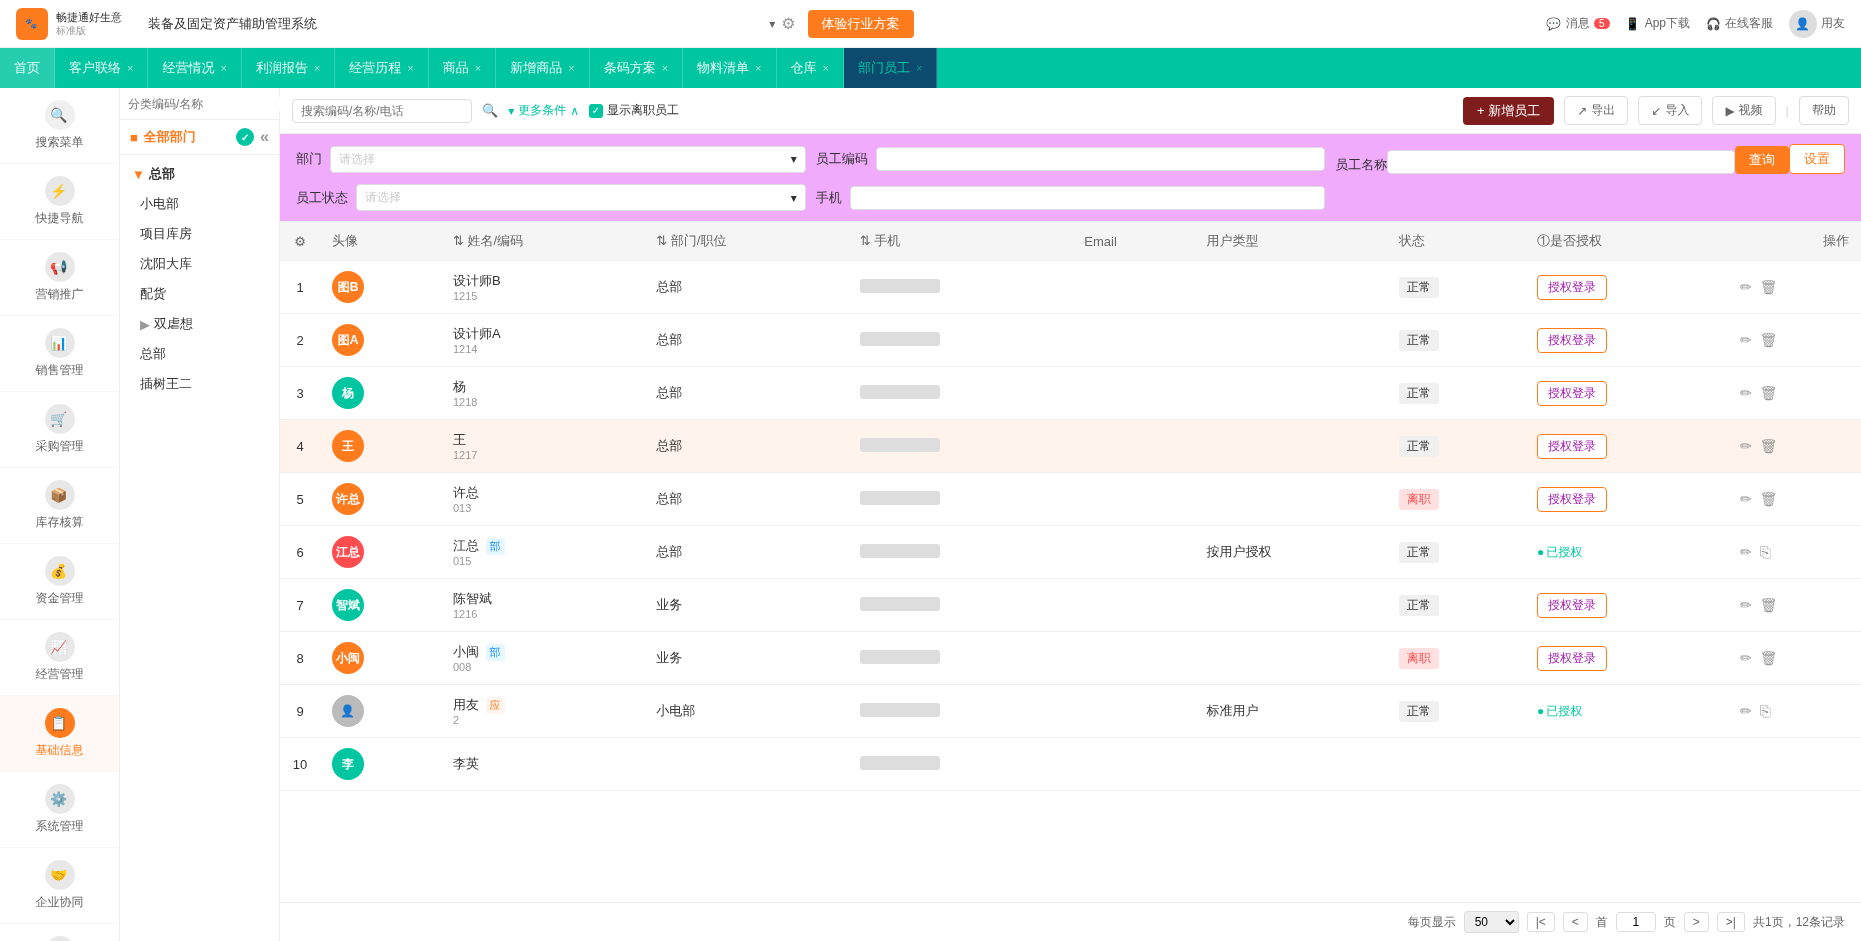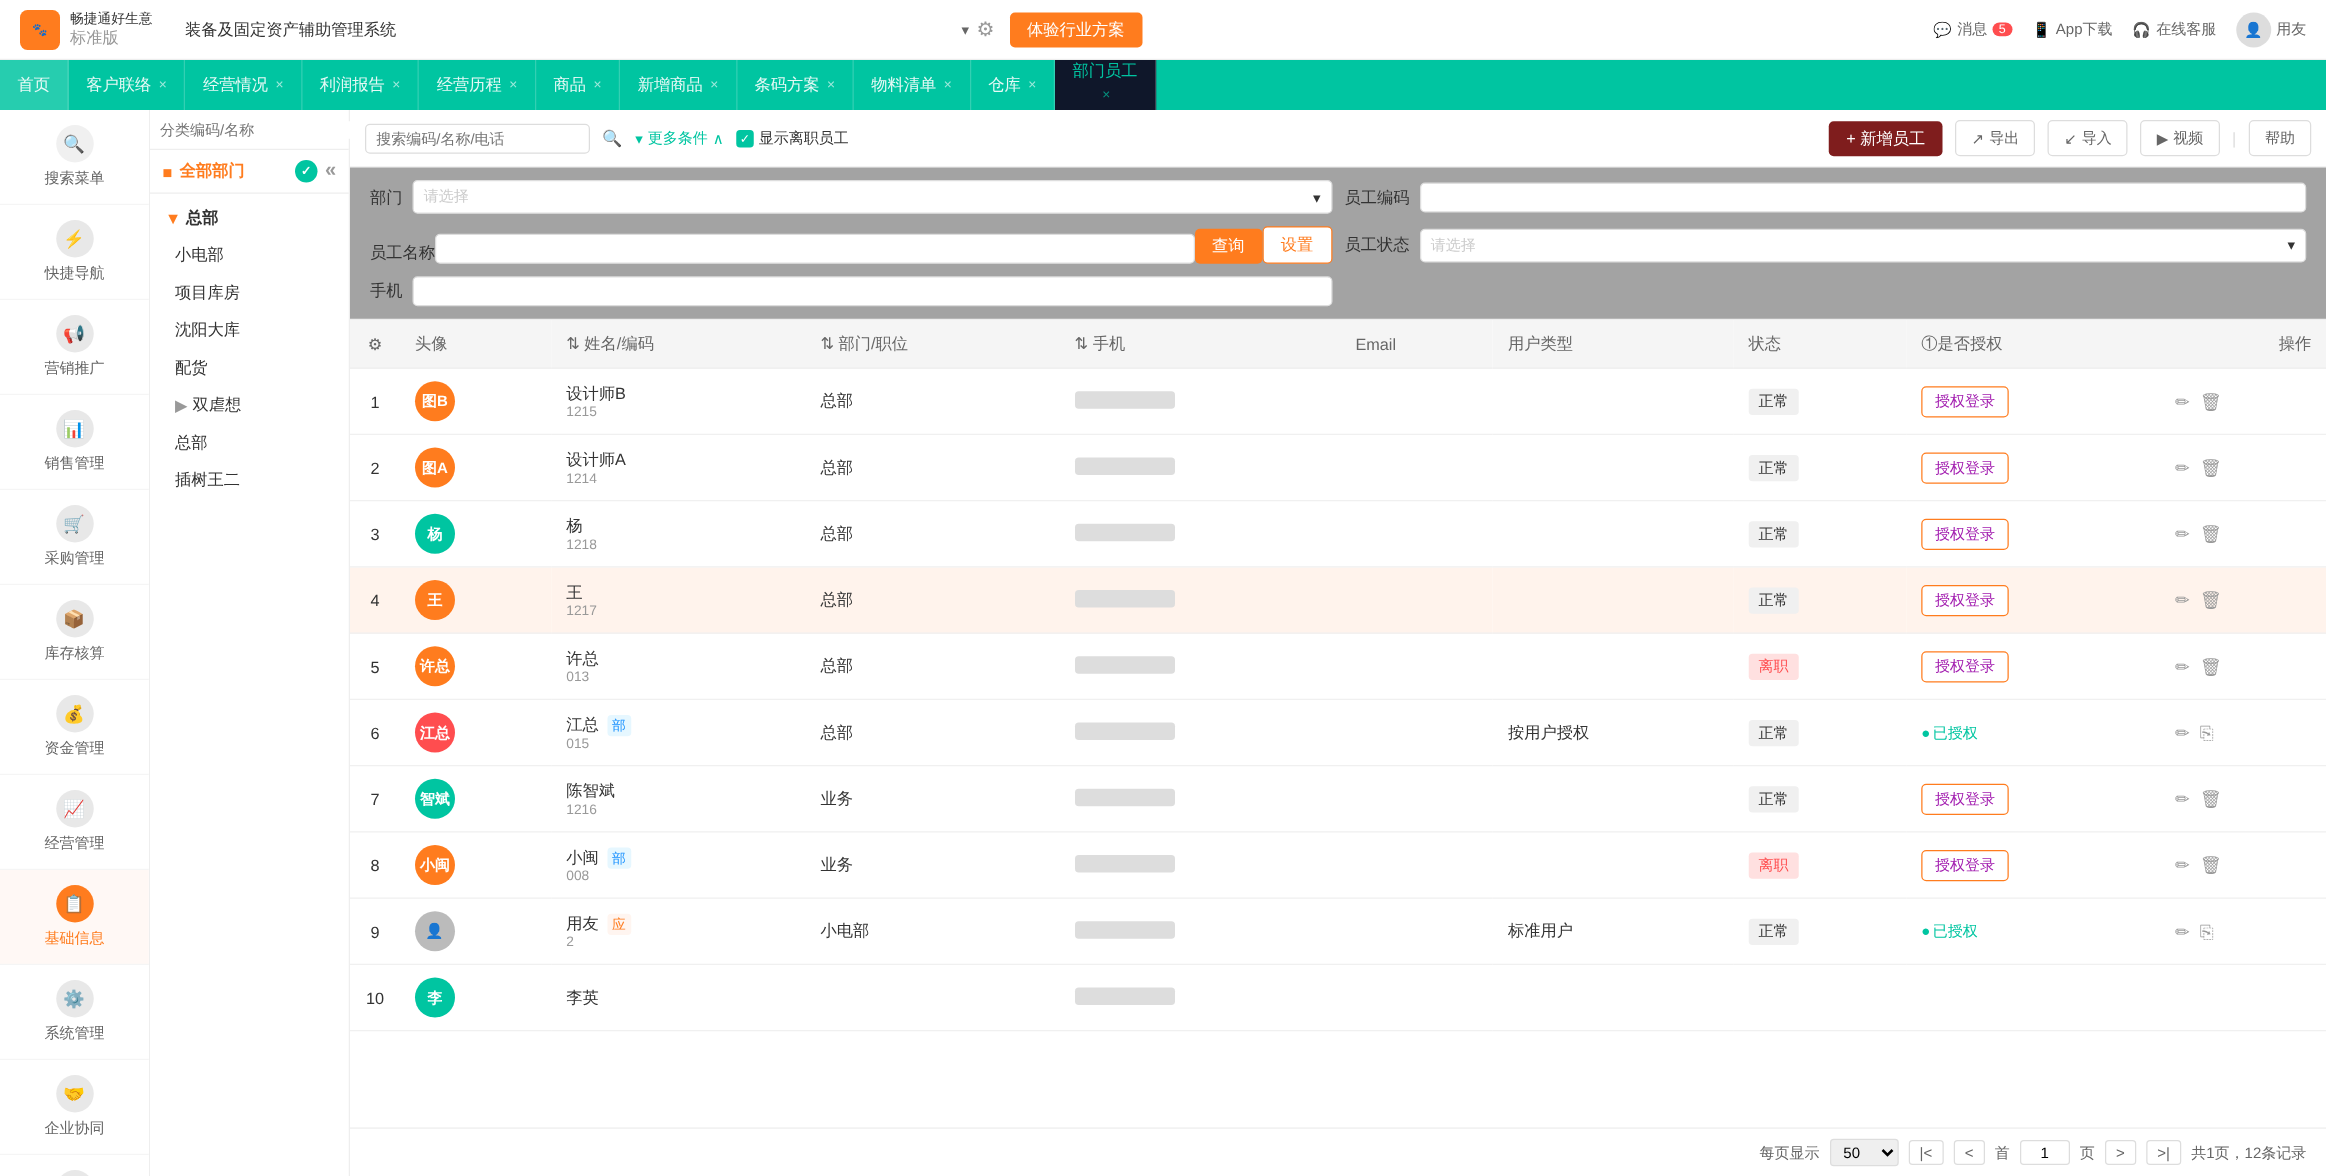--- a/index.html
+++ b/index.html
@@ -84,23 +84,22 @@
       padding: 0 14px;
       display: flex; align-items: center; gap: 4px;
       color: rgba(255,255,255,0.9);
       font-size: 13px;
       cursor: pointer;
       white-space: nowrap;
       border-right: 1px solid rgba(255,255,255,0.2);
       position: relative;
     }
     .nav-tab.active {
-      background: #0f172a;
+      background: #0c4a6e;
       color: #00c5a1;
-      flex-direction: column;
     }
     .nav-tab .close-x {
       font-size: 11px;
       opacity: 0.7;
       margin-left: 2px;
     }
     .nav-tab:first-child {
       background: rgba(255,255,255,0.15);
     }
 
@@ -193,25 +192,25 @@
       border: 1px solid #ddd;
       border-radius: 4px;
       padding: 5px 12px;
       font-size: 12px;
       cursor: pointer;
       display: flex; align-items: center; gap: 4px;
     }
 
     
     .search-filter-box {
-      background: #a3a3a3;
+      background: #f0abfc;
       padding: 10px 16px;
       border-bottom: 1px solid #eee;
       display: grid;
-      grid-template-columns: 1fr 1fr;
+      grid-template-columns: 1fr 1fr 1fr;
       gap: 10px;
     }
     .filter-row {
       display: flex; align-items: center; gap: 8px;
     }
     .filter-label {
       font-size: 13px; color: #333; white-space: nowrap;
     }
     .filter-select {
       flex: 1;
@@ -424,21 +423,21 @@
     }
   </style>
 </head>
 <body>
 
 <div class="top-bar">
   <div class="logo-area">
     <div class="logo-icon">🐾</div>
     <div class="logo-text">
       <div>畅捷通好生意</div>
-      <div style="color:#999; font-size:13px;">标准版</div>
+      <div style="color:#999; font-size:10px;">标准版</div>
     </div>
   </div>
   <div class="sys-title">装备及固定资产辅助管理系统</div>
   <div style="display:flex;align-items:center;gap:6px;">
     <span style="font-size:12px;color:#666;">▾</span>
     <span style="font-size:16px;color:#999;cursor:pointer;">⚙</span>
   </div>
   <button class="top-btn">体验行业方案</button>
   <div style="flex:1;"></div>
   <div class="top-right">

